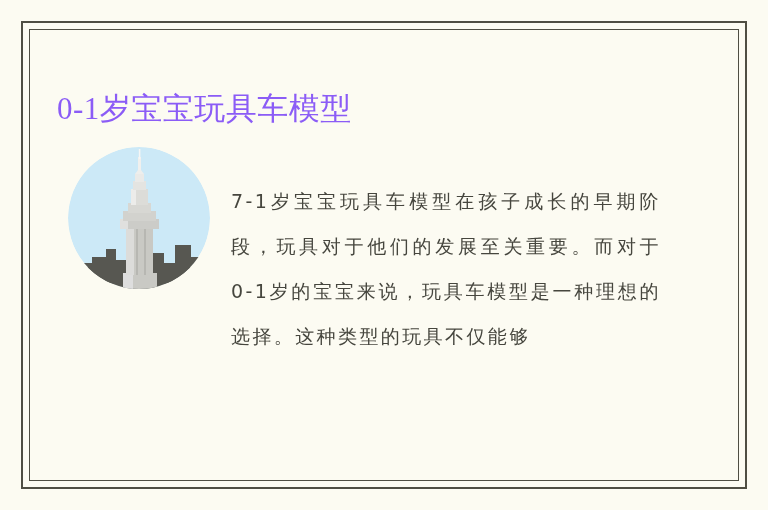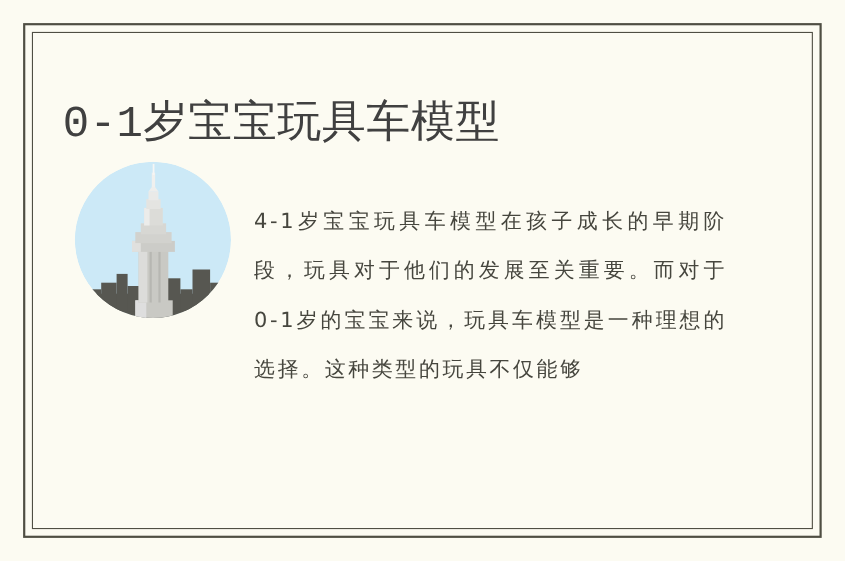--- a/index.html
+++ b/index.html
@@ -42,25 +42,25 @@
     position: absolute;
     left: 0;
     top: 0;
     width: 768px;
     height: 510px;
   }
   .article-title {
     position: absolute;
     left: 57px;
     top: 68px;
-    font-size: 40px;
+    font-size: 31px;
     line-height: 40px;
     letter-spacing: 0.5px;
-    color: #404040;
-    font-family: Liberation Mono, monospace;
+    color: #8b5cf6;
+    font-family: Liberation Serif, serif;
     font-weight: 400;
     white-space: nowrap;
   }
   
   .illustration {
     position: absolute;
     left: 68px;
     top: 147px;
     width: 142px;
     height: 142px;
@@ -138,16 +138,16 @@
           <rect x="65" y="34" width="13" height="9" fill="#e4e4e1"></rect>
           <rect x="67" y="27" width="9" height="8" fill="#eaeae8"></rect>
           <path d="M67 27 L71.5 21 L76 27 Z" fill="#eeeeec"></path>
 
           <rect x="70" y="10" width="3" height="13" fill="#f0f0ee"></rect>
           <rect x="70.8" y="2" width="1.6" height="10" fill="#f6f6f5"></rect>
         </g>
       </svg>
     </div>
 
-    <p class="body-copy">4-1岁宝宝玩具车模型在孩子成长的早期阶段，玩具对于他们的发展至关重要。而对于0-1岁的宝宝来说，玩具车模型是一种理想的选择。这种类型的玩具不仅能够</p>
+    <p class="body-copy">7-1岁宝宝玩具车模型在孩子成长的早期阶段，玩具对于他们的发展至关重要。而对于0-1岁的宝宝来说，玩具车模型是一种理想的选择。这种类型的玩具不仅能够</p>
 
   </div>
 </div>
 
 </body></html>

